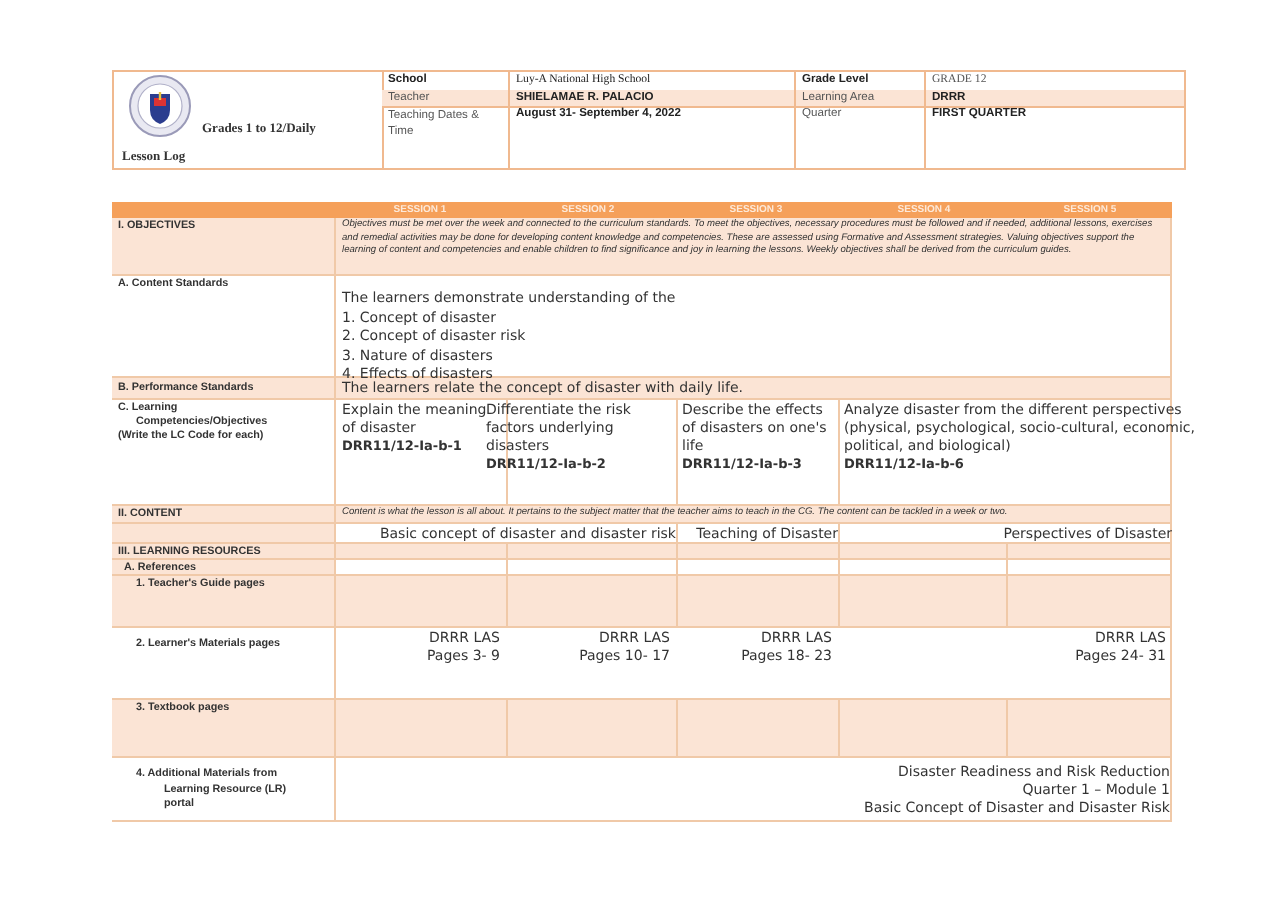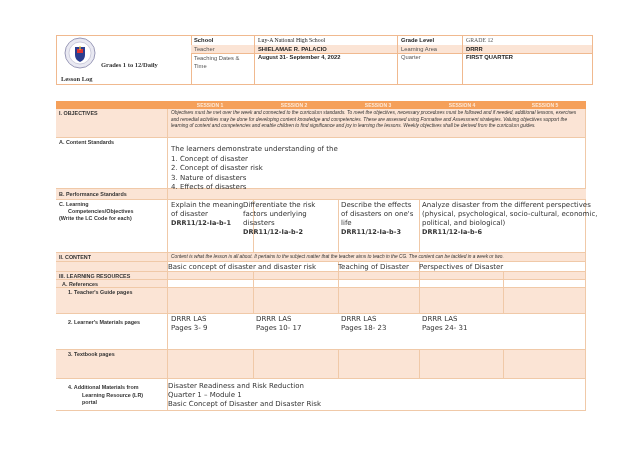--- a/index.html
+++ b/index.html
@@ -47,21 +47,21 @@
   .row { position: relative; width: 530px; border-bottom: 1px solid #f0c9a8; box-sizing: border-box; }
   .row .lc { position: absolute; left: 0; top: 0; width: 112px; height: 100%; box-sizing: border-box; padding: 1px 3px; border-right: 1px solid #f0c9a8; font-weight: bold; color: #333; }
   .row .rc { position: absolute; left: 112px; top: 0; width: 418px; height: 100%; box-sizing: border-box; border-right: 1px solid #f0c9a8; }
   .peach { background: #fbe4d5; }
   .sess-head { height: 8px; background: #f4a460; background: #f5a05a; border: none; }
   .sess-head .s { position: absolute; top: 1px; font-size: 5px; color: #fde9d9; font-weight: bold; text-align: center; }
   .italic-note { font-style: italic; font-size: 4.8px; line-height: 6.6px; padding: 1px 3px; color: #333; }
   .big { font-family: "DejaVu Sans", sans-serif; font-size: 7px; color: #333; line-height: 10px; }
   .vline { position: absolute; top: 0; height: 100%; border-left: 1px solid #f0c9a8; }
   .cell { position: absolute; top: 0; height: 100%; box-sizing: border-box; padding: 1px 3px; }
-  .center { text-align: left; }
+  .center { text-align: right; }
 </style>
 </head>
 <body>
 
 <div class="hdr">
   <div class="logo-cell">
     <svg class="logo" viewBox="0 0 32 32">
       <circle cx="16" cy="16" r="15" fill="#e9e9f2" stroke="#9a9ab8" stroke-width="1"></circle>
       <circle cx="16" cy="16" r="11" fill="#ffffff" stroke="#b0b0c8" stroke-width="0.6"></circle>
       <path d="M11 10 h10 v8 q0 5 -5 7 q-5 -2 -5 -7 z" fill="#2b3d8f"></path>
@@ -113,20 +113,21 @@
       <div>The learners demonstrate understanding of the</div>
       <div>1. Concept of disaster</div>
       <div>2. Concept of disaster risk</div>
       <div>3. Nature of disasters</div>
       <div>4. Effects of disasters</div>
     </div>
   </div>
 
   <div class="row peach" style="height:11px;">
     <div class="lc" style="padding-top:2px;">B.   Performance Standards</div>
+    <div class="rc big" style="padding:0 3px; line-height:10px;">The learners relate the concept of disaster with daily life.</div>
   </div>
 
   <div class="row" style="height:53px;">
     <div class="lc" style="line-height:7px;">
       <div>C.   Learning</div>
       <div style="padding-left:9px;">Competencies/Objectives</div>
       <div>(Write the LC Code for each)</div>
     </div>
     <div class="rc">
       <div class="cell big" style="left:0;width:85px;line-height:9px;">

